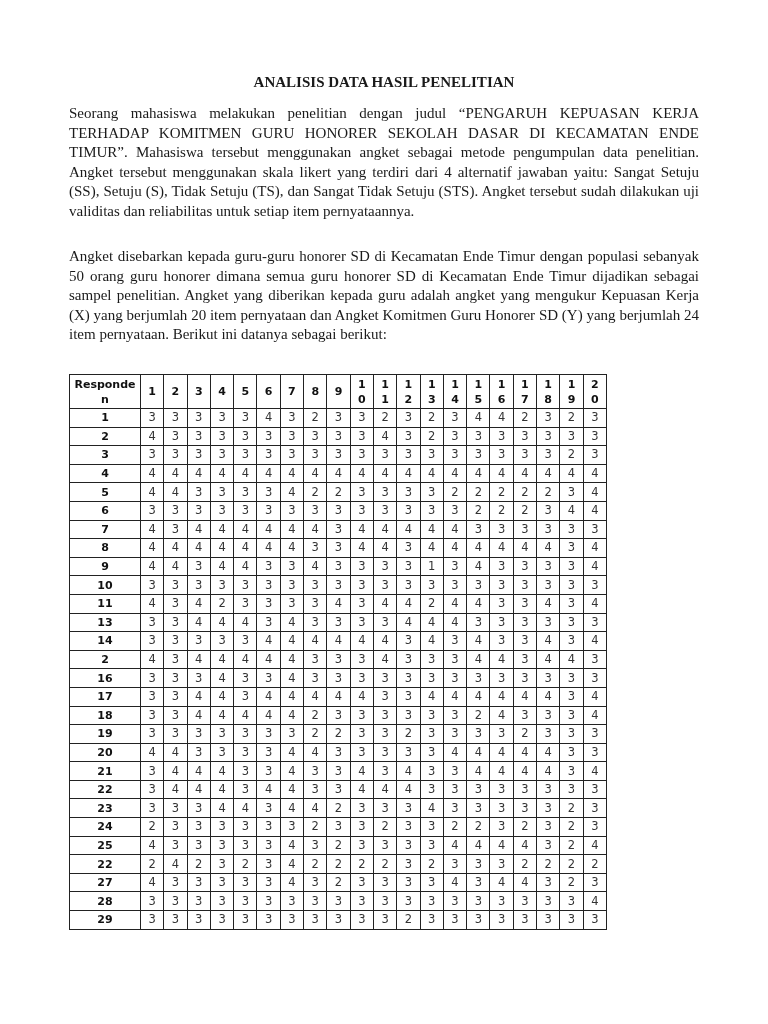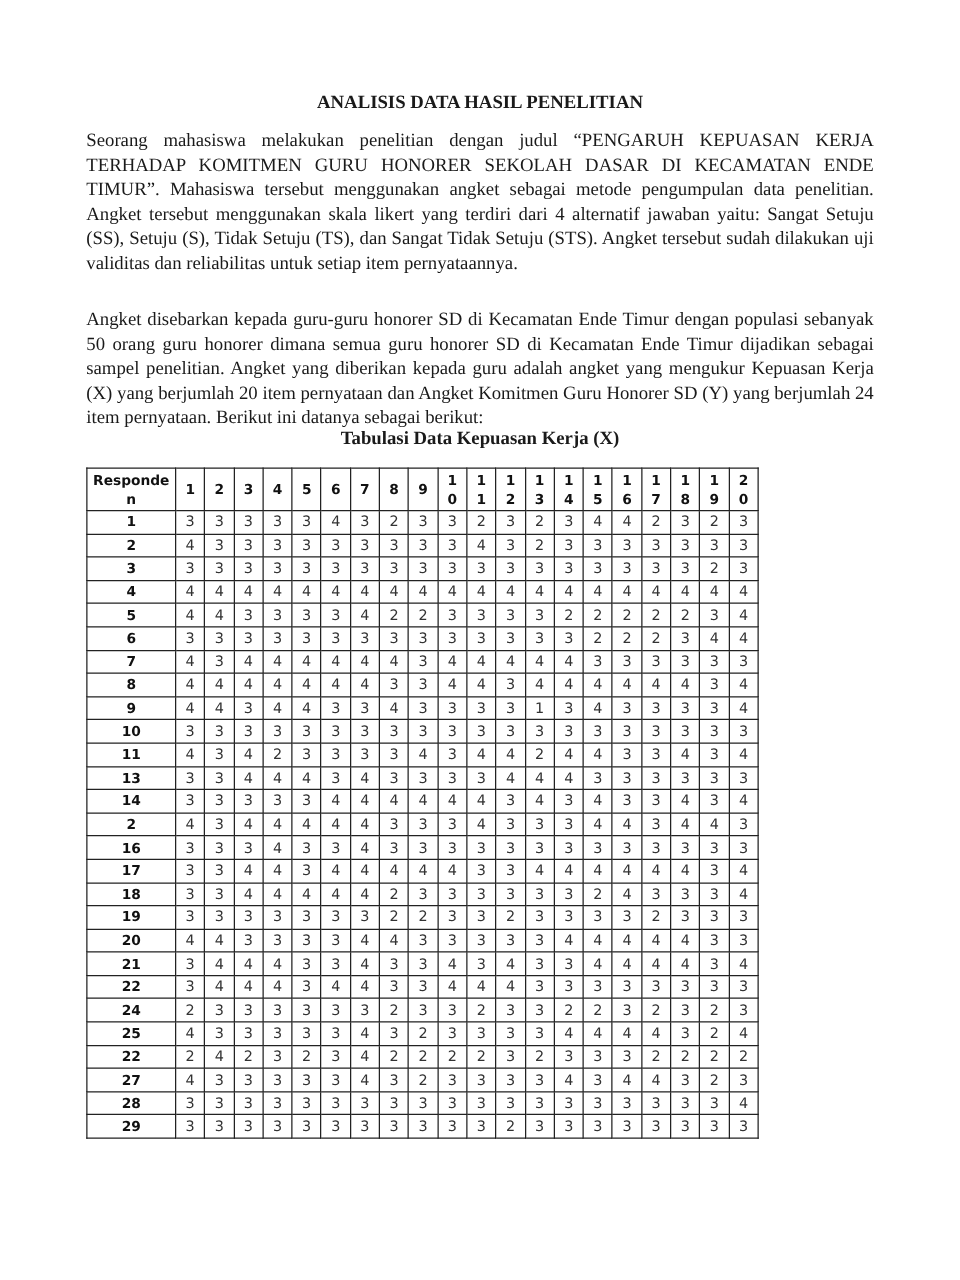--- a/index.html
+++ b/index.html
@@ -39,21 +39,20 @@
   }
   table.data td.resp-cell { font-weight: bold; color: #111; font-size: 11px; }
 </style>
 </head>
 <body>
 
 <div class="page">
   <div class="title">ANALISIS DATA HASIL PENELITIAN</div>
   <p class="para p1">Seorang mahasiswa melakukan penelitian dengan judul “PENGARUH KEPUASAN KERJA TERHADAP KOMITMEN GURU HONORER SEKOLAH DASAR DI KECAMATAN ENDE TIMUR”. Mahasiswa tersebut menggunakan angket sebagai metode pengumpulan data penelitian. Angket tersebut menggunakan skala likert yang terdiri dari 4 alternatif jawaban yaitu: Sangat Setuju (SS), Setuju (S), Tidak Setuju (TS), dan Sangat Tidak Setuju (STS). Angket tersebut sudah dilakukan uji validitas dan reliabilitas untuk setiap item pernyataannya.</p>
   <p class="para p2">Angket disebarkan kepada guru-guru honorer SD di Kecamatan Ende Timur  dengan populasi sebanyak 50 orang guru honorer dimana semua guru honorer SD di Kecamatan Ende Timur dijadikan sebagai sampel penelitian. Angket yang diberikan kepada guru adalah angket yang mengukur Kepuasan Kerja (X) yang berjumlah 20 item pernyataan dan Angket Komitmen Guru Honorer SD (Y) yang berjumlah 24 item pernyataan. Berikut ini datanya sebagai berikut:</p>
-  <div class="table-title">Tabulasi Data Kepuasan Kerja (X)</div>
 
   <table class="data">
     <thead>
       <tr id="header-row">
         <th class="resp">
           <span class="digit">Responde</span>
           <span class="digit">n</span>
         </th>
       <th class="num">
             <span class="digit">1</span>
@@ -606,20 +605,43 @@
           <td>3</td>
           <td>3</td>
           <td>3</td>
           <td>3</td>
           <td>3</td>
           <td>3</td>
           <td>3</td>
           <td>3</td>
         </tr>
         <tr>
+          <td class="resp-cell">23</td>
+          <td>3</td>
+          <td>3</td>
+          <td>3</td>
+          <td>4</td>
+          <td>4</td>
+          <td>3</td>
+          <td>4</td>
+          <td>4</td>
+          <td>2</td>
+          <td>3</td>
+          <td>3</td>
+          <td>3</td>
+          <td>4</td>
+          <td>3</td>
+          <td>3</td>
+          <td>3</td>
+          <td>3</td>
+          <td>3</td>
+          <td>2</td>
+          <td>3</td>
+        </tr>
+        <tr>
           <td class="resp-cell">24</td>
           <td>2</td>
           <td>3</td>
           <td>3</td>
           <td>3</td>
           <td>3</td>
           <td>3</td>
           <td>3</td>
           <td>2</td>
           <td>3</td>

